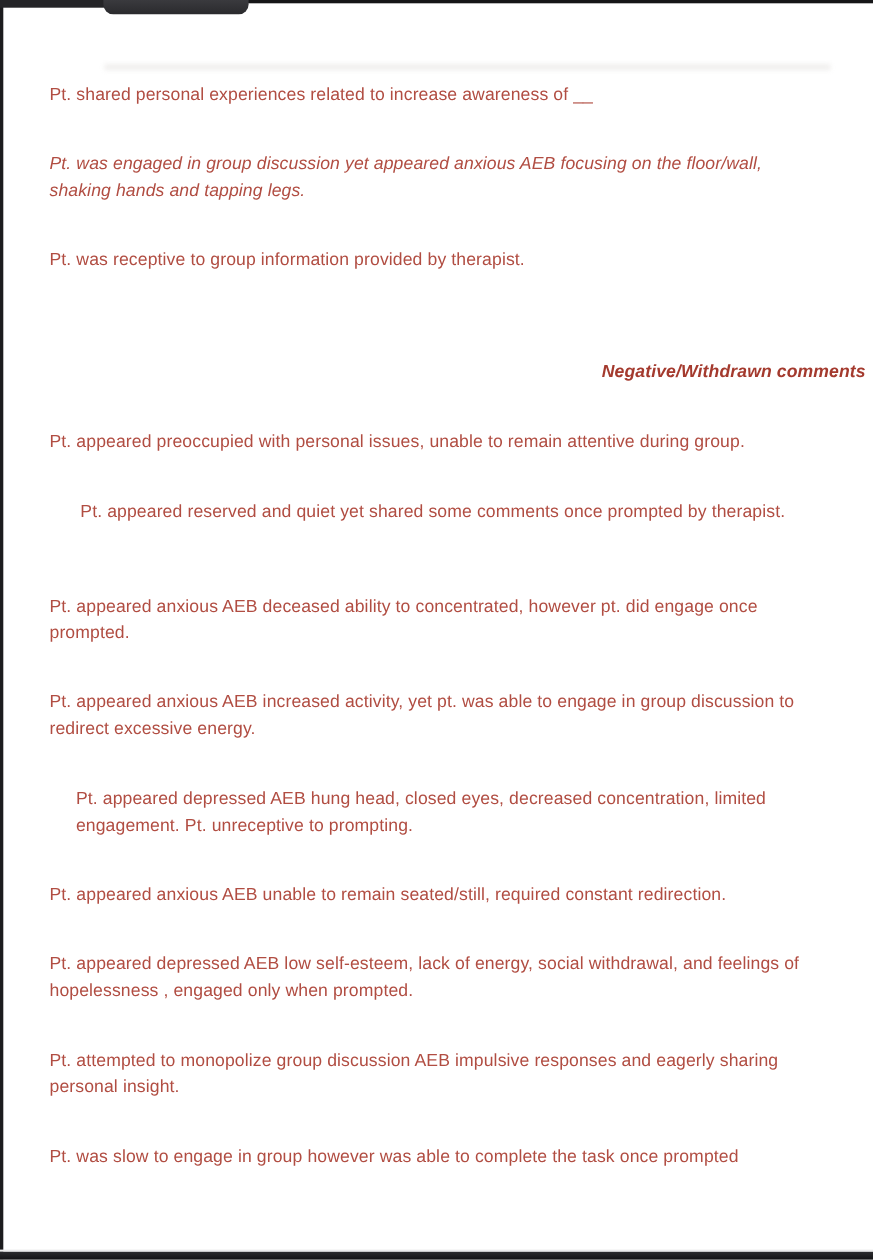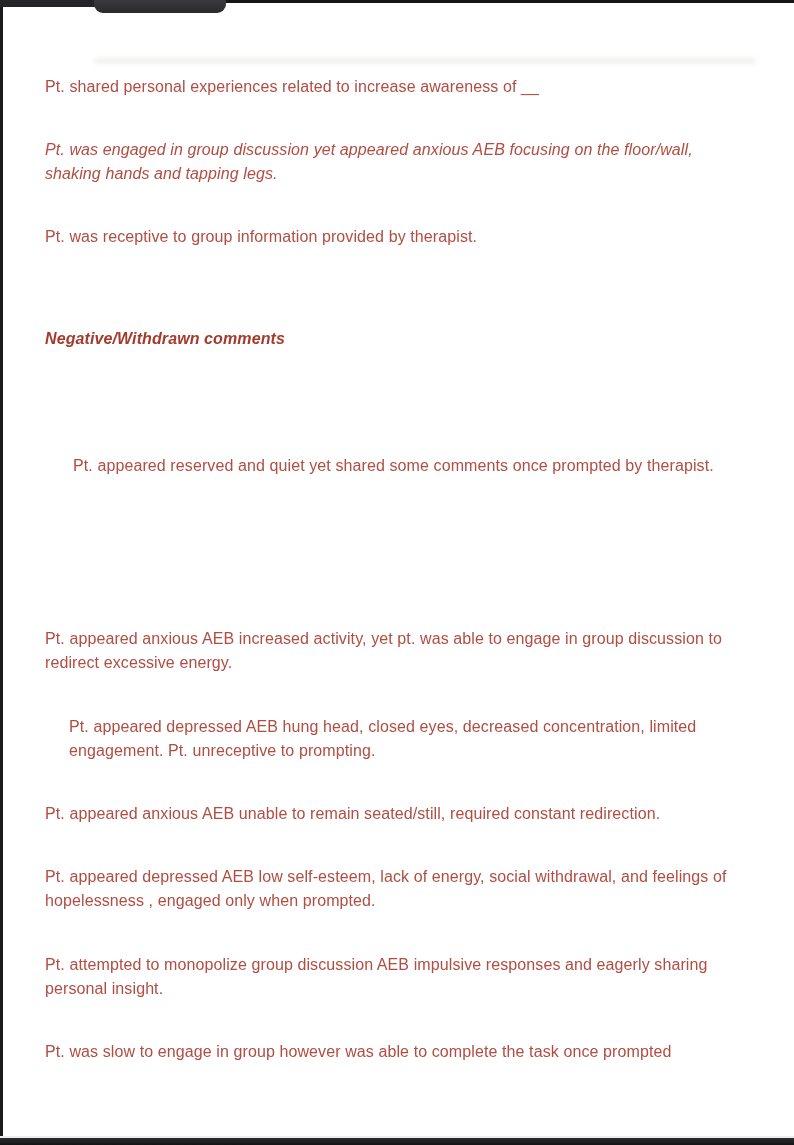--- a/index.html
+++ b/index.html
@@ -59,21 +59,21 @@
     font-size: 16px;
     line-height: 23.5px;
     color: #b14d42;
     letter-spacing: 0.1px;
   }
   .heading {
     position: absolute;
     left: 45px;
     width: 742px;
     margin: 0;
-    text-align: left;
+    text-align: right;
     font-size: 16px;
     line-height: 22px;
     font-weight: bold;
     font-style: italic;
     color: #a43a2e;
     letter-spacing: 0.1px;
   }
 
   .p-pos-0  { top: 75px;  }
   .p-pos-1  { top: 138px; font-style: italic; }
@@ -101,21 +101,23 @@
   <div class="edge-right"></div>
 
   <div class="ghost-artifact"></div>
 
   <p class="para p-pos-0">Pt. shared personal experiences related to increase awareness of __</p>
   <p class="para p-pos-1">Pt. was engaged in group discussion yet appeared anxious AEB focusing on the floor/wall, shaking hands and tapping legs.</p>
   <p class="para p-pos-2">Pt. was receptive to group information provided by therapist.</p>
 
   <h2 class="heading h-pos">Negative/Withdrawn comments</h2>
 
+  <p class="para p-pos-3">Pt. appeared preoccupied with personal issues, unable to remain attentive during group.</p>
   <p class="para p-pos-4">Pt. appeared reserved and quiet yet shared some comments once prompted by therapist.</p>
+  <p class="para p-pos-5">Pt. appeared anxious AEB deceased ability to concentrated, however pt. did engage once prompted.</p>
   <p class="para p-pos-6">Pt. appeared anxious AEB increased activity, yet pt. was able to engage in group discussion to redirect excessive energy.</p>
   <p class="para p-pos-7">Pt. appeared depressed AEB hung head, closed eyes, decreased concentration, limited engagement. Pt. unreceptive to prompting.</p>
   <p class="para p-pos-8">Pt. appeared anxious AEB unable to remain seated/still, required constant redirection.</p>
   <p class="para p-pos-10">Pt. attempted to monopolize group discussion AEB impulsive responses and eagerly sharing personal insight.</p>
   <p class="para p-pos-9">Pt. appeared depressed AEB low self-esteem, lack of energy, social withdrawal, and feelings of hopelessness , engaged only when prompted.</p>
   <p class="para p-pos-11">Pt. was slow to engage in group however was able to complete the task once prompted</p>
 
   <div class="bottom-light-line"></div>
   <div class="bottombar"></div>
 

